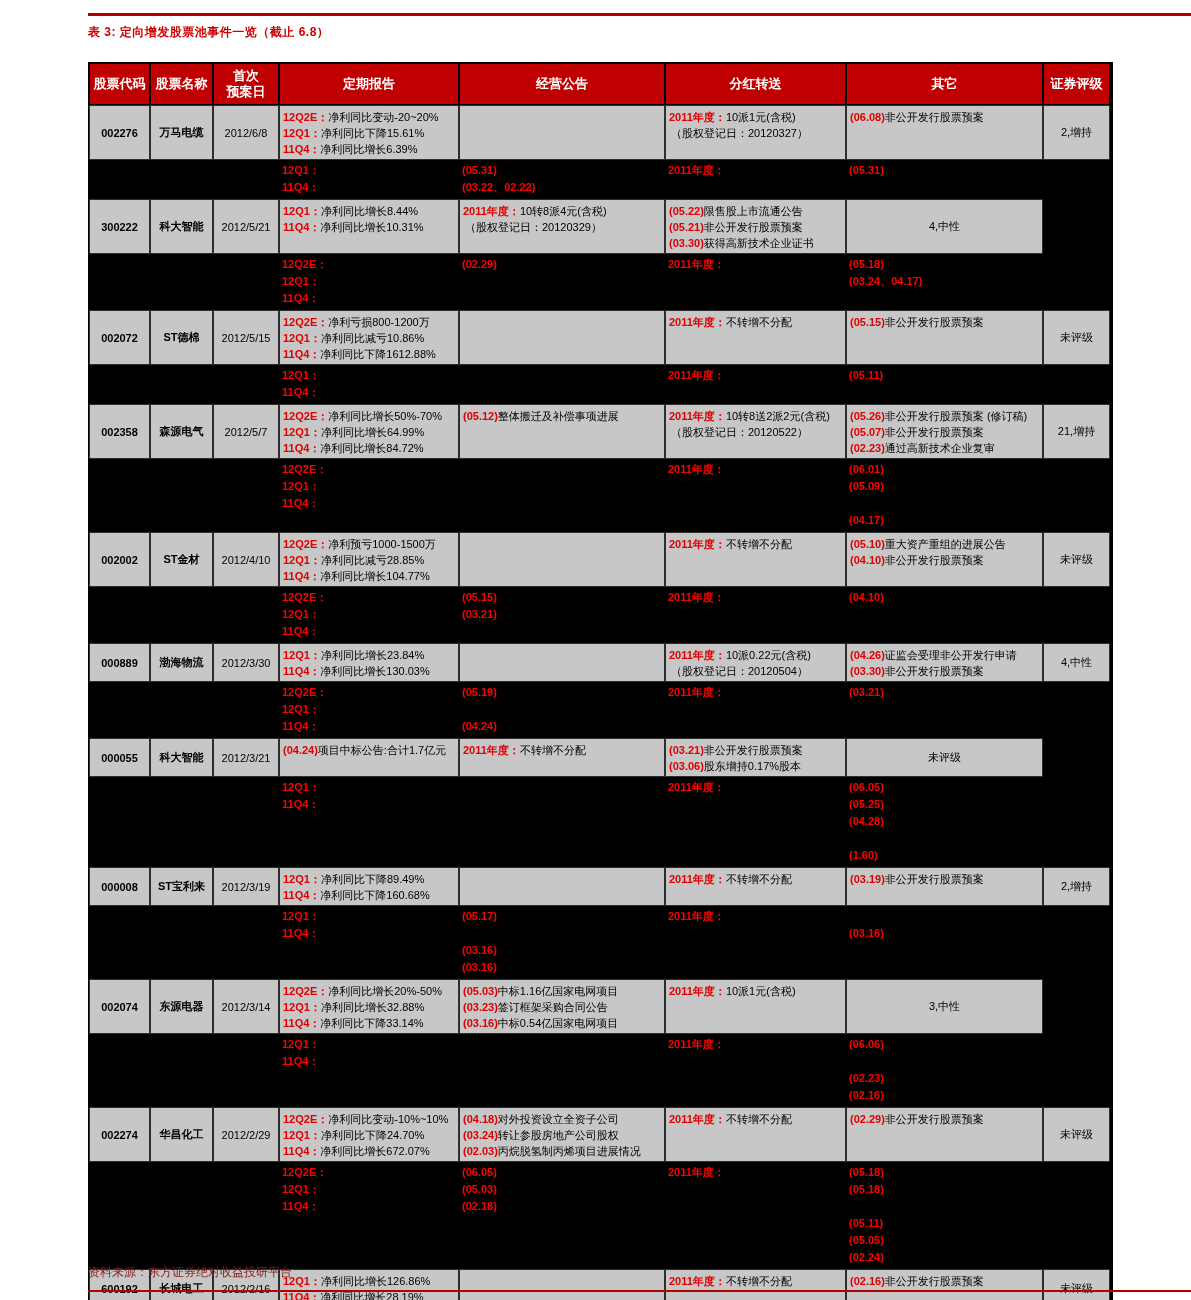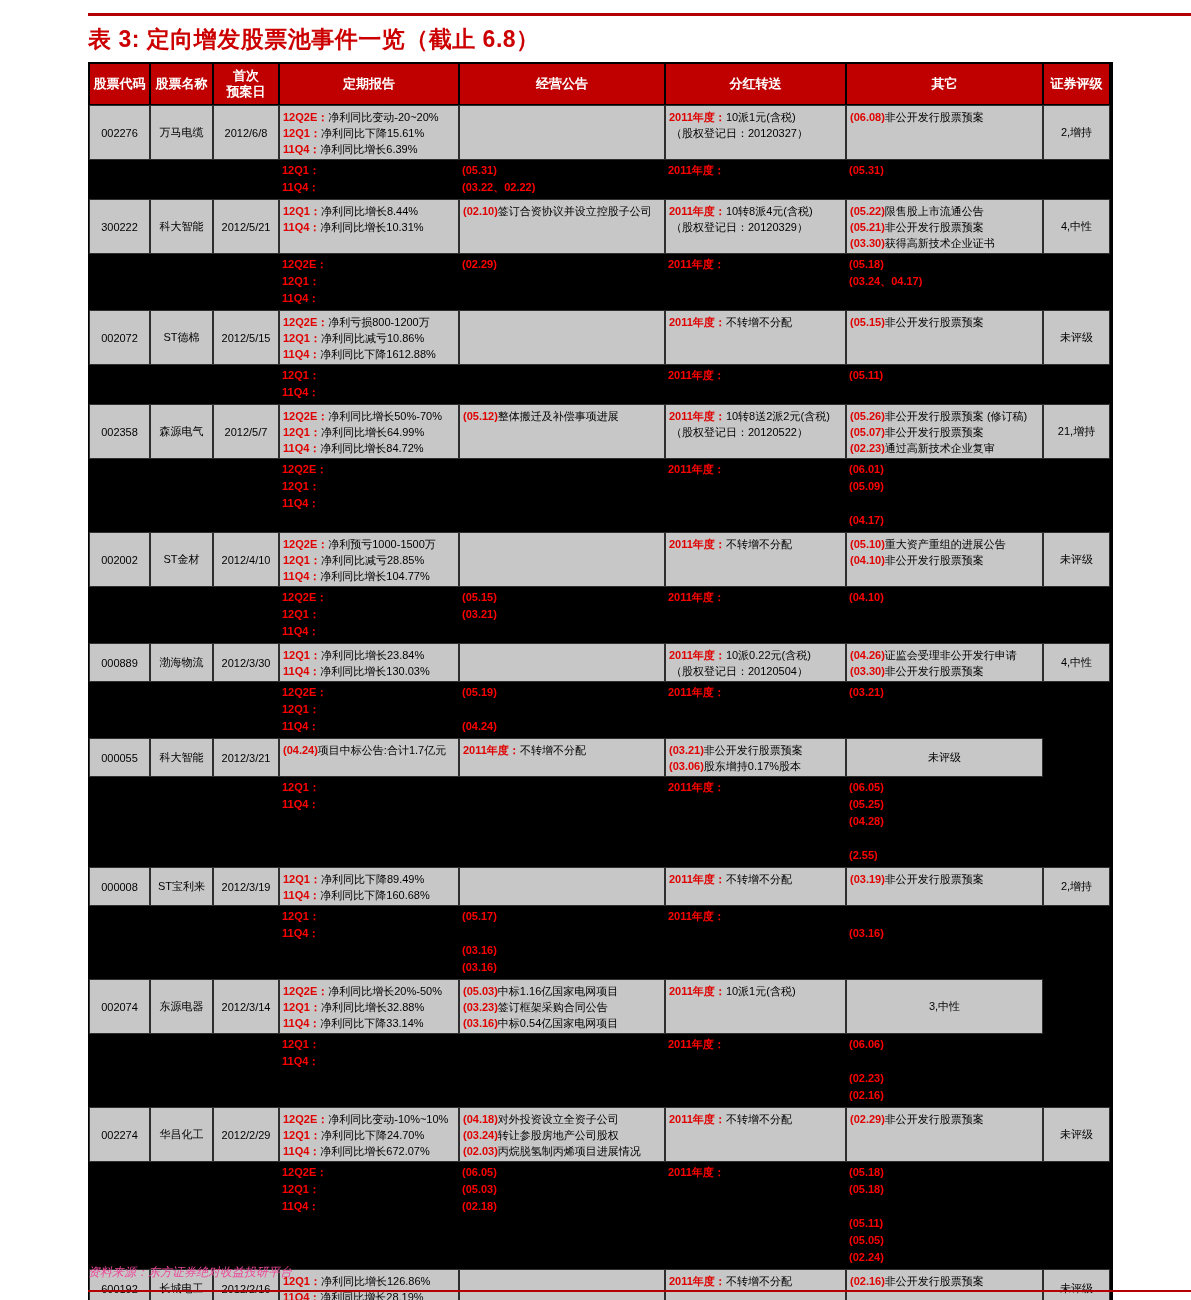--- a/index.html
+++ b/index.html
@@ -1,36 +1,36 @@
 <!DOCTYPE html>
 <html><head>
 <meta charset="utf-8">
 <style>
   * { margin:0; padding:0; box-sizing:border-box; }
   html,body { width:1191px; height:1300px; background:#ffffff; overflow:hidden;
     font-family:"Liberation Sans","DejaVu Sans",sans-serif; }
   .page { position:relative; width:1191px; height:1300px; }
   .top-rule { position:absolute; left:88px; right:0; top:13px; height:3px; background:#b30000; }
-  .title { position:absolute; left:88px; top:24px; font-size:23px; font-weight:bold; color:#cc0000; letter-spacing:0.5px; }
+  .title { position:absolute; left:88px; top:24px; font-size:12px; font-weight:bold; color:#cc0000; letter-spacing:0.5px; }
   .tablewrap { position:absolute; left:88px; top:62px; width:1025px; background:#000; border:1px solid #000; }
   .grid-row { display:grid; grid-template-columns:61px 63px 66px 180px 206px 181px 197px 67px; }
   .header .cell { background:#c00000; color:#ffffff; border:1px solid #000;
     font-size:13px; font-weight:bold; display:flex; flex-direction:column;
     align-items:center; justify-content:center; height:42px; line-height:16px; text-align:center; }
   .gray .cell { background:#c7c7c7; border:1px solid #2e2e2e; padding:3px 3px 2px 3px;
     font-size:11px; color:#000; }
   .gray .ctr { display:flex; align-items:center; justify-content:center; text-align:center; padding:2px; }
-  .bold { font-weight:normal; font-size:11.5px; }
+  .bold { font-weight:bold; font-size:11.5px; }
   .gline { line-height:16px; white-space:nowrap; }
   .rl { color:#e00000; font-weight:bold; }
   .sub { padding-left:2px; }
   .pending { background:#000; padding:2px 0 3px 0; }
   .pending .pcell { padding:0 3px; }
   .pline { line-height:17px; height:17px; font-size:11px; font-weight:bold; color:#ff0000; white-space:nowrap; }
-  .source { position:absolute; left:88px; top:1264px; font-size:12px; color:#ec4899;font-style:italic; }
+  .source { position:absolute; left:88px; top:1264px; font-size:12px; color:#7f1d1d; }
   .bottom-rule { position:absolute; left:88px; right:0; top:1290px; height:2px; background:#b30000; }
 </style>
 </head>
 <body>
 
 <div class="page">
   <div class="top-rule"></div>
   <div class="title">表 3: 定向增发股票池事件一览（截止 6.8）</div>
   <div class="tablewrap">
     <div class="grid-row header" id="header-row">
@@ -116,23 +116,20 @@
             <span>科大智能</span>
           </div>
           <div class="cell ctr">
             <span>2012/5/21</span>
           </div>
           <div class="cell">
             <div class="gline"><span class="rl">12Q1：</span><span>净利同比增长8.44%</span></div>
             <div class="gline"><span class="rl">11Q4：</span><span>净利同比增长10.31%</span></div>
           </div>
           <div class="cell">
-            <div class="gline"><span class="rl">(02.10)</span><span>签订合资协议并设立控股子公司</span></div>
-          </div>
-          <div class="cell">
             <div class="gline"><span class="rl">2011年度：</span><span>10转8派4元(含税)</span></div>
             <div class="gline sub"><span>（股权登记日：20120329）</span></div>
           </div>
           <div class="cell">
             <div class="gline"><span class="rl">(05.22)</span><span>限售股上市流通公告</span></div>
             <div class="gline"><span class="rl">(05.21)</span><span>非公开发行股票预案</span></div>
             <div class="gline"><span class="rl">(03.30)</span><span>获得高新技术企业证书</span></div>
           </div>
           <div class="cell ctr">
             <span>4,中性</span>
@@ -385,21 +382,21 @@
           </div>
           <div class="pcell"></div>
           <div class="pcell">
             <div class="pline">2011年度：</div>
           </div>
           <div class="pcell">
             <div class="pline">(06.05)</div>
             <div class="pline">(05.25)</div>
             <div class="pline">(04.28)</div>
             <div class="pline">&nbsp;</div>
-            <div class="pline">(2.55)</div>
+            <div class="pline">(1.60)</div>
           </div>
           <div class="pcell"></div>
         </div>
         <div class="grid-row gray">
           <div class="cell ctr bold">
             <span>000008</span>
           </div>
           <div class="cell ctr bold">
             <span>ST宝利来</span>
           </div>

